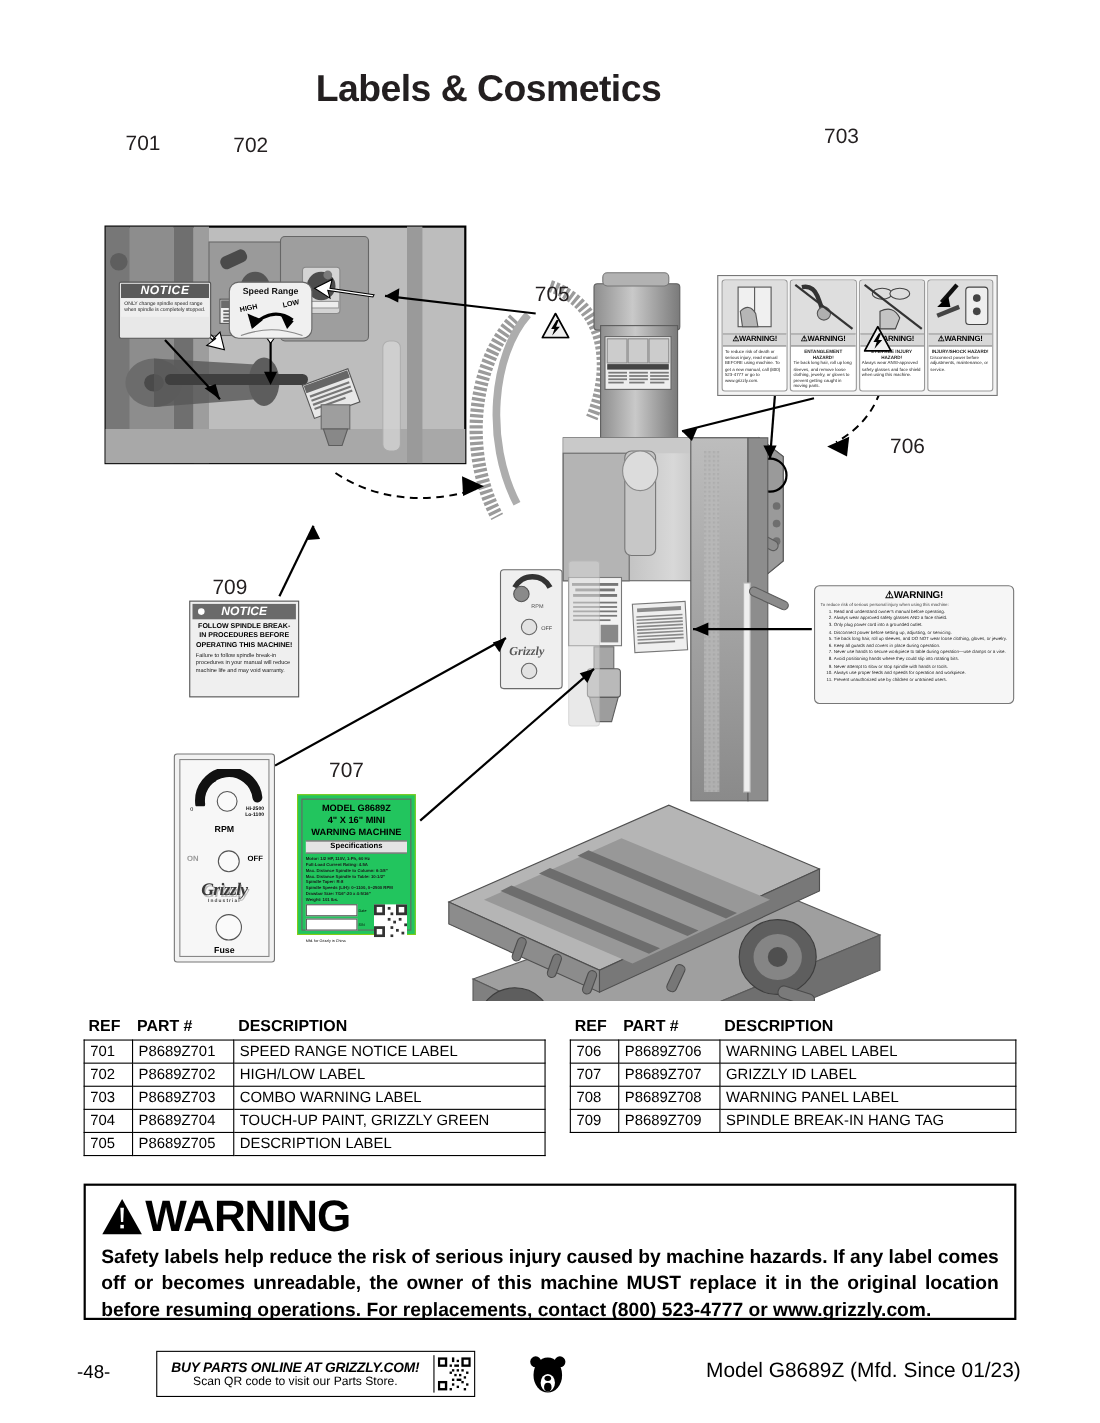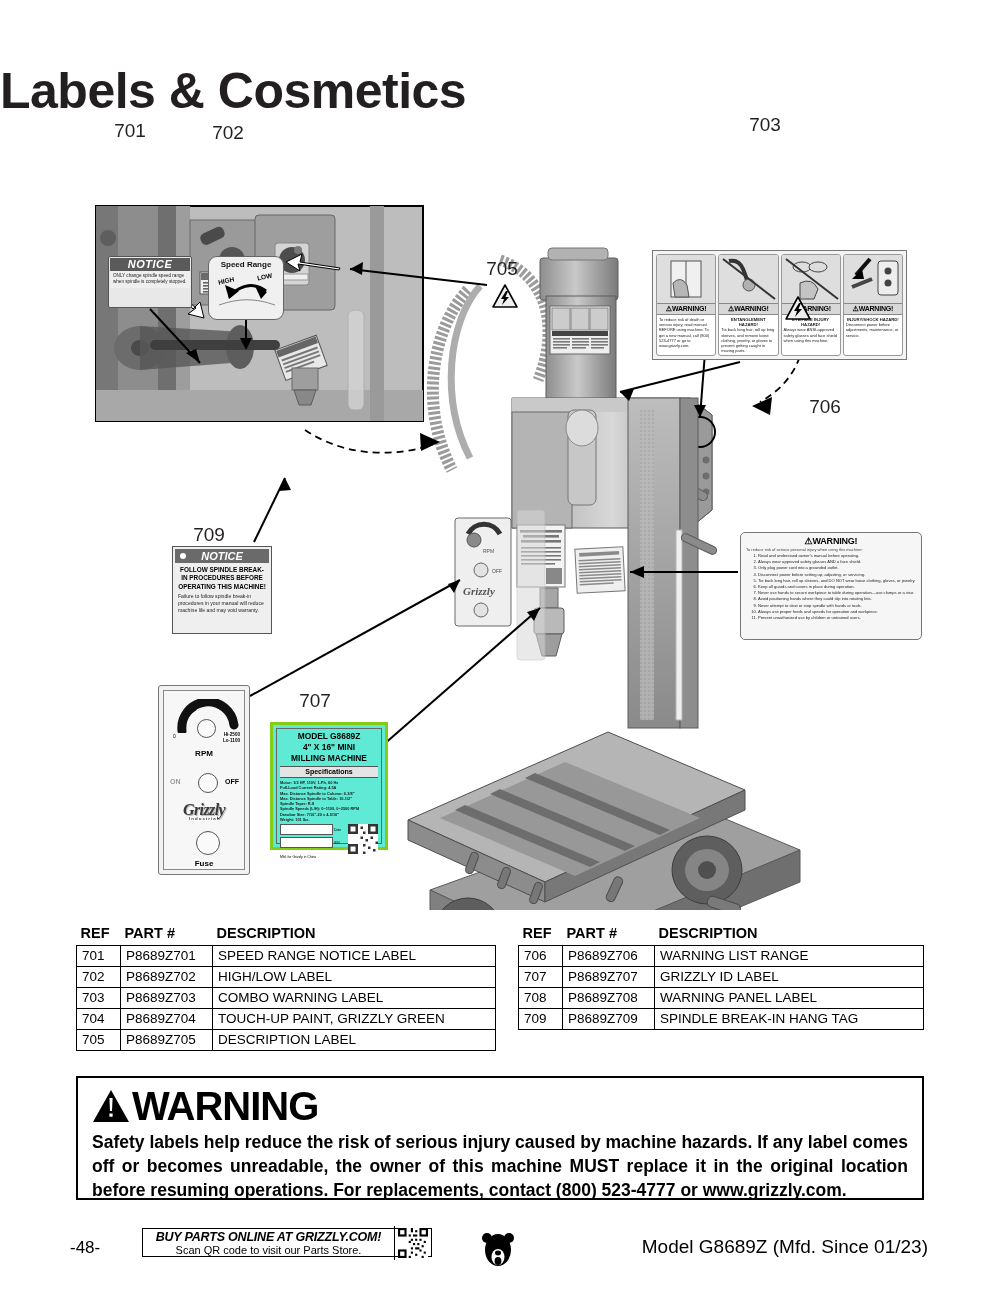--- a/index.html
+++ b/index.html
@@ -9,21 +9,22 @@
     background: #ffffff;
     font-family: "Liberation Sans", sans-serif;
     color: #000;
     position: relative;
     overflow: hidden;
   }
 
   
   .page-title {
     position: absolute; left: 0; top: 62px; width: 888px;
-    font-size: 50px; font-weight: bold; letter-spacing: -0.5px;
+    text-align: center;
+    font-size: 34px; font-weight: bold; letter-spacing: -0.5px;
     color: #231f20;
   }
 
   
   .diagram { position: absolute; left: 0; top: 110px; width: 1000px; height: 800px; }
 
   .callout-num {
     position: absolute; font-size: 19px; color: #231f20;
     font-family: "Liberation Sans", sans-serif;
     text-align: center; white-space: nowrap;
@@ -42,21 +43,21 @@
     background: #5a5a5a; color: #fff; font-style: italic; font-weight: bold;
     font-size: 11px; text-align: center; letter-spacing: 0.5px; line-height: 13px;
   }
   .notice701 .body {
     font-size: 4.6px; line-height: 6.4px; padding: 2px 3px; color: #222; text-align: left;
     background: #efefef;
   }
 
   
   .speed702 {
-    left: 208px; top: 146px; width: 76px; height: 64px;
+    left: 208px; top: 146px; width: 76px; height: 52px;
     border: 1px solid #666; border-radius: 9px; background: #f0f0f0;
     overflow: hidden;
   }
   .speed702 .ttl { font-size: 8px; font-weight: bold; text-align: center; margin-top: 3px; color:#111;}
   .speed702 .hi { position: absolute; left: 9px; top: 20px; font-size: 6.5px; font-weight: bold; transform: rotate(-12deg); }
   .speed702 .lo { position: absolute; right: 11px; top: 16px; font-size: 6.5px; font-weight: bold; transform: rotate(-12deg); }
 
   
   .combo703 {
     left: 652px; top: 140px; width: 255px; height: 110px;
@@ -102,22 +103,22 @@
   }
   .tag709 .bar .hole {
     position: absolute; left: 5px; top: 4px; width: 6px; height: 6px;
     border-radius: 50%; background: #fff;
   }
   .tag709 .big { font-size: 6.4px; font-weight: bold; text-align: center; line-height: 8.4px; padding: 3px 2px 2px; }
   .tag709 .small { font-size: 5.1px; line-height: 7px; padding: 0 3px; color:#222; }
 
   
   .id707 {
-    left: 270px; top: 612px; width: 118px; height: 128px;
-    border: 3px solid #84cc16; background: #5eead4; padding: 3px;
+    left: 270px; top: 612px; width: 108px; height: 128px;
+    border: 1px solid #84cc16; background: #22c55e; padding: 3px;
   }
   .id707 .inner { border: 1px solid #666; height: 100%; padding: 2px 3px; }
   .id707 .model { font-size: 8.4px; font-weight: bold; text-align: center; line-height: 11px; }
   .id707 .specbar {
     border-top: 1px solid #555; border-bottom: 1px solid #555;
     background: #e4e4e4; text-align: center; font-size: 7px; font-weight: bold;
     margin: 2px 0; line-height: 10px;
   }
   .id707 .spec { font-size: 3.9px; line-height: 5.3px; font-weight: bold; color: #1a1a1a; }
   .id707 .fields { display: flex; gap: 2px; margin-top: 2px; }
@@ -176,21 +177,21 @@
   }
   .warnbox .wtext {
     font-size: 17.5px; font-weight: bold; line-height: 24px; text-align: justify;
     margin-top: 2px;
   }
 
   
   .footer { position: absolute; left: 0; top: 1228px; width: 1000px; height: 46px; }
   .pageno { position: absolute; left: 70px; top: 10px; font-size: 17px; }
   .buybox {
-    position: absolute; left: 142px; top: 0px; width: 290px; height: 29px;
+    position: absolute; left: 142px; top: 0px; width: 290px; height: 42px;
     border: 1.6px solid #000; display: flex; align-items: center; background: #fff;
   }
   .buybox .bt { flex: 1; text-align: center; padding: 0 4px; }
   .buybox .l1 { font-size: 12.5px; font-weight: bold; font-style: italic; letter-spacing: -0.2px; }
   .buybox .l2 { font-size: 11px; }
   .buybox .qr { width: 34px; height: 34px; margin-right: 3px; border-left: 1.6px solid #000; padding-left: 3px;}
   .bear { position: absolute; left: 478px; top: 2px; width: 40px; height: 40px; }
   .modeltxt { position: absolute; right: 72px; top: 8px; font-size: 19px; }
 
   svg { display: block; }
@@ -567,21 +568,21 @@
       <span>NOTICE</span>
     </div>
     <div class="big">FOLLOW SPINDLE BREAK-IN PROCEDURES BEFORE OPERATING THIS MACHINE!</div>
     <div class="small">Failure to follow spindle break-in procedures in your manual will reduce machine life and may void warranty.</div>
   </div>
 
   <div class="lbl id707">
     <div class="inner">
       <div class="model">MODEL G8689Z</div>
       <div class="model">4" X 16" MINI</div>
-      <div class="model">MILLING MACHINE</div>
+      <div class="model">WARNING MACHINE</div>
       <div class="specbar">Specifications</div>
       <div class="spec">Motor: 1/2 HP, 110V, 1-Ph, 60 Hz</div>
       <div class="spec">Full-Load Current Rating: 4.5A</div>
       <div class="spec">Max. Distance Spindle to Column: 6-3/8"</div>
       <div class="spec">Max. Distance Spindle to Table: 10-1/2"</div>
       <div class="spec">Spindle Taper: R-8</div>
       <div class="spec">Spindle Speeds (L/H): 0~1100, 0~2500 RPM</div>
       <div class="spec">Drawbar Size: 7/16"-20 x 4-5/16"</div>
       <div class="spec">Weight: 101 lbs.</div>
       <div class="fields">
@@ -691,21 +692,21 @@
       <tr>
         <th class="c-ref">REF</th>
         <th class="c-part">PART #</th>
         <th>DESCRIPTION</th>
       </tr>
     </thead>
     <tbody>
       <tr>
         <td class="c-ref">706</td>
         <td class="c-part">P8689Z706</td>
-        <td>WARNING LIST RANGE</td>
+        <td>WARNING LABEL LABEL</td>
       </tr>
       <tr>
         <td class="c-ref">707</td>
         <td class="c-part">P8689Z707</td>
         <td>GRIZZLY ID LABEL</td>
       </tr>
       <tr>
         <td class="c-ref">708</td>
         <td class="c-part">P8689Z708</td>
         <td>WARNING PANEL LABEL</td>

